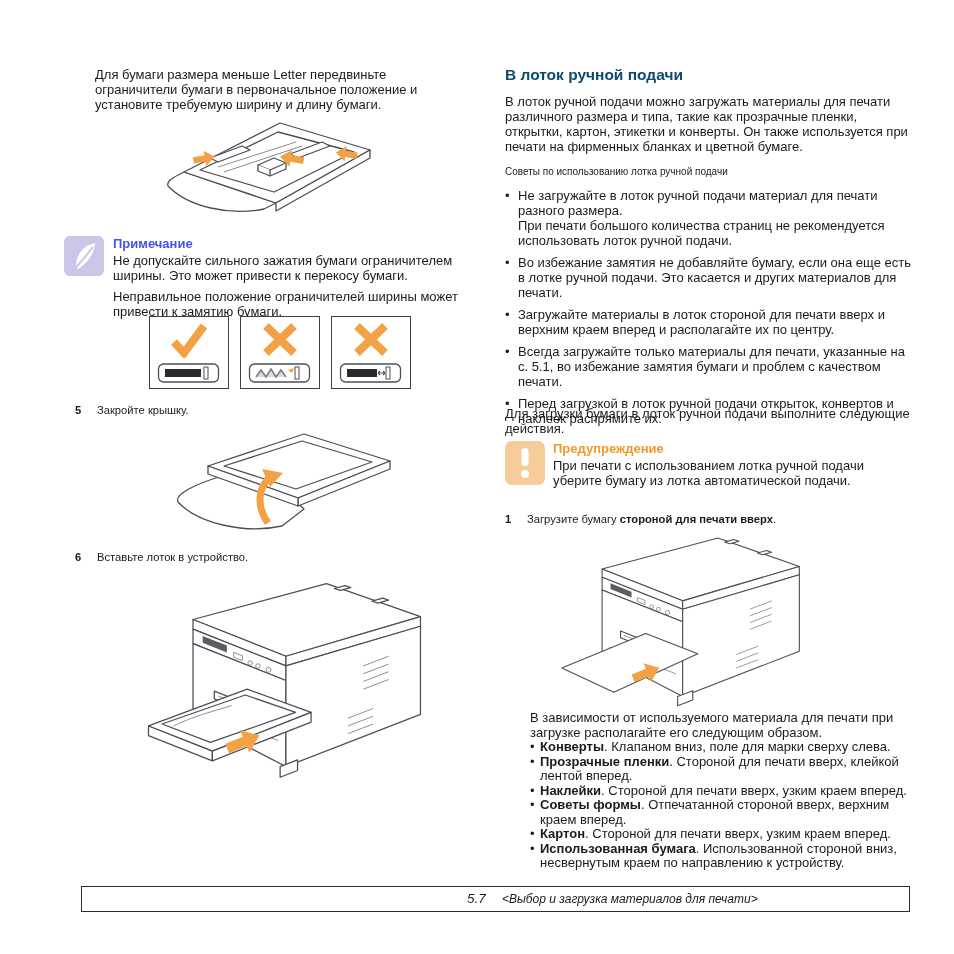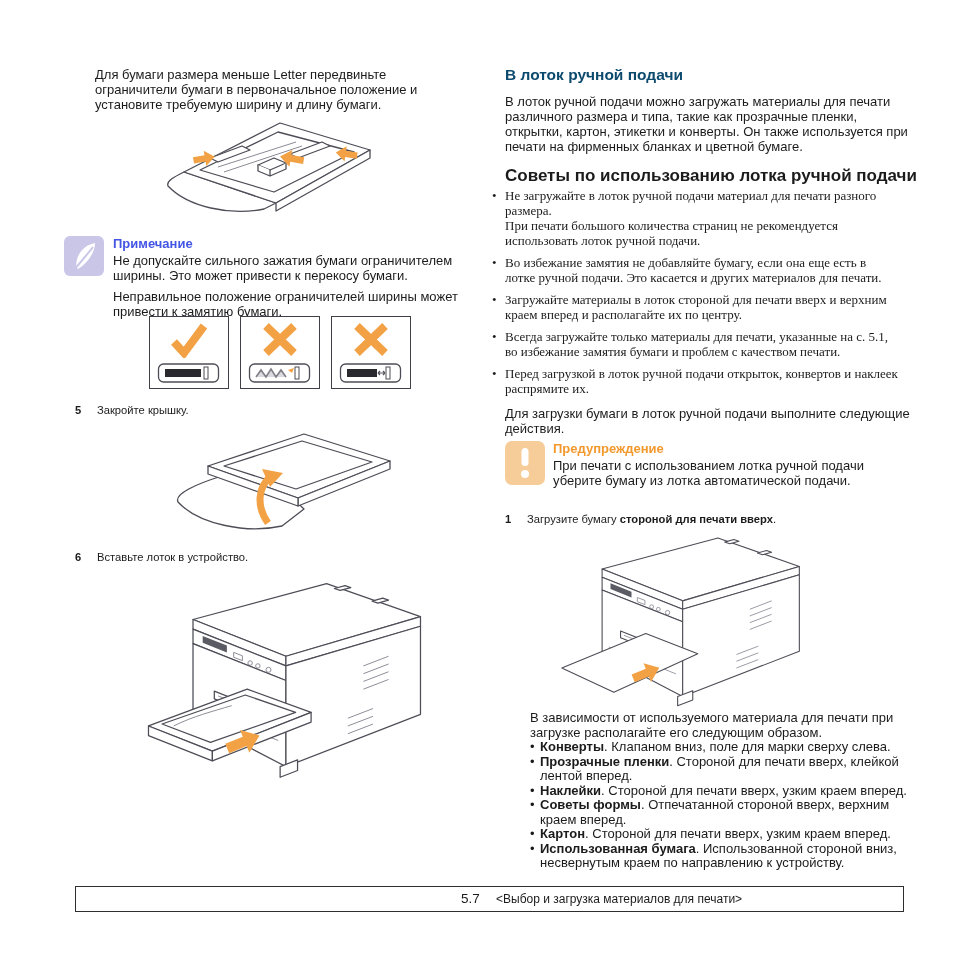--- a/index.html
+++ b/index.html
@@ -7,21 +7,21 @@
     width:954px;height:954px;position:relative;background:#ffffff;
     font-family:"Liberation Sans","DejaVu Sans",sans-serif;color:#1b1b1b;
     overflow:hidden;
   }
   .abs{position:absolute;}
   p{margin:0;}
   .body-text{font-size:13px;line-height:15px;}
   .blue-head{color:#4255e4;font-weight:bold;}
   .orange-head{color:#f2992e;font-weight:bold;}
   .page-title{font-size:15.5px;font-weight:bold;color:#0c4a6e;}
-  .sub-title{font-size:17px;font-weight:bold;}
+  .sub-title{font-size:10px;font-weight:normal;}
   .step{display:flex;font-size:11.2px;line-height:15px;}
   .step .num{width:22px;flex:none;font-weight:bold;}
   ul.plain{margin:0;padding:0;list-style:none;}
   ul.tips li, ul.mats li{position:relative;padding-left:13px;}
   ul.tips li{margin-bottom:7px;white-space:pre-line;}
   ul.mats li{padding-left:10px;}
   ul.tips li::before, ul.mats li::before{
     content:"\2022";position:absolute;left:0;top:0;
   }
   .checkbox-cell{
@@ -152,21 +152,21 @@
   <path class="lineart-thin" d="M42,160 C62,150 82,145 102,139"></path>
   <path class="orange-fill" transform="translate(92,170) rotate(-22) scale(1.5)" d="M0,6 L13,6 L13,1 L24,9.5 L13,18 L13,13 L0,13 Z"></path>
 </svg>
 
 <h1 class="abs page-title" style="left:505px;top:66px;margin:0;">В лоток ручной подачи</h1>
 
 <p class="abs body-text" style="left:505px;top:94px;width:404px;">В лоток ручной подачи можно загружать материалы для печати различного размера и типа, такие как прозрачные пленки, открытки, картон, этикетки и конверты. Он также используется при печати на фирменных бланках и цветной бумаге.</p>
 
 <h2 class="abs sub-title" style="left:505px;top:166px;margin:0;">Советы по использованию лотка ручной подачи</h2>
 
-<ul class="abs plain tips body-text" style="left:492px;top:188px;width:406px;font-family:Liberation Serif, serif;">
+<ul class="abs plain tips body-text" style="left:505px;top:188px;width:406px;">
   <li>Не загружайте в лоток ручной подачи материал для печати разного размера.
 При печати большого количества страниц не рекомендуется использовать лоток ручной подачи.</li>
   <li>Во избежание замятия не добавляйте бумагу, если она еще есть в лотке ручной подачи. Это касается и других материалов для печати.</li>
   <li>Загружайте материалы в лоток стороной для печати вверх и верхним краем вперед и располагайте их по центру.</li>
   <li>Всегда загружайте только материалы для печати, указанные на с. 5.1, во избежание замятия бумаги и проблем с качеством печати.</li>
   <li>Перед загрузкой в лоток ручной подачи открыток, конвертов и наклеек распрямите их.</li>
 </ul>
 
 <p class="abs body-text" style="left:505px;top:406px;width:406px;">Для загрузки бумаги в лоток ручной подачи выполните следующие действия.</p>
 
@@ -212,16 +212,16 @@
   <ul class="plain mats body-text" style="line-height:14.5px;">
     <li><b>Конверты</b><span>. Клапаном вниз, поле для марки сверху слева.</span></li>
     <li><b>Прозрачные пленки</b><span>. Стороной для печати вверх, клейкой лентой вперед.</span></li>
     <li><b>Наклейки</b><span>. Стороной для печати вверх, узким краем вперед.</span></li>
     <li><b>Советы формы</b><span>. Отпечатанной стороной вверх, верхним краем вперед.</span></li>
     <li><b>Картон</b><span>. Стороной для печати вверх, узким краем вперед.</span></li>
     <li><b>Использованная бумага</b><span>. Использованной стороной вниз, несвернутым краем по направлению к устройству.</span></li>
   </ul>
 </div>
 
-<div class="abs footer-box" style="left:75px;top:886px;width:827px;">
+<div class="abs footer-box" style="left:81px;top:886px;width:827px;font-style:italic;">
   <span class="footer-num">5.7</span>
   <span class="footer-cap">&lt;Выбор и загрузка материалов для печати&gt;</span>
 </div>
 
 </body></html>

